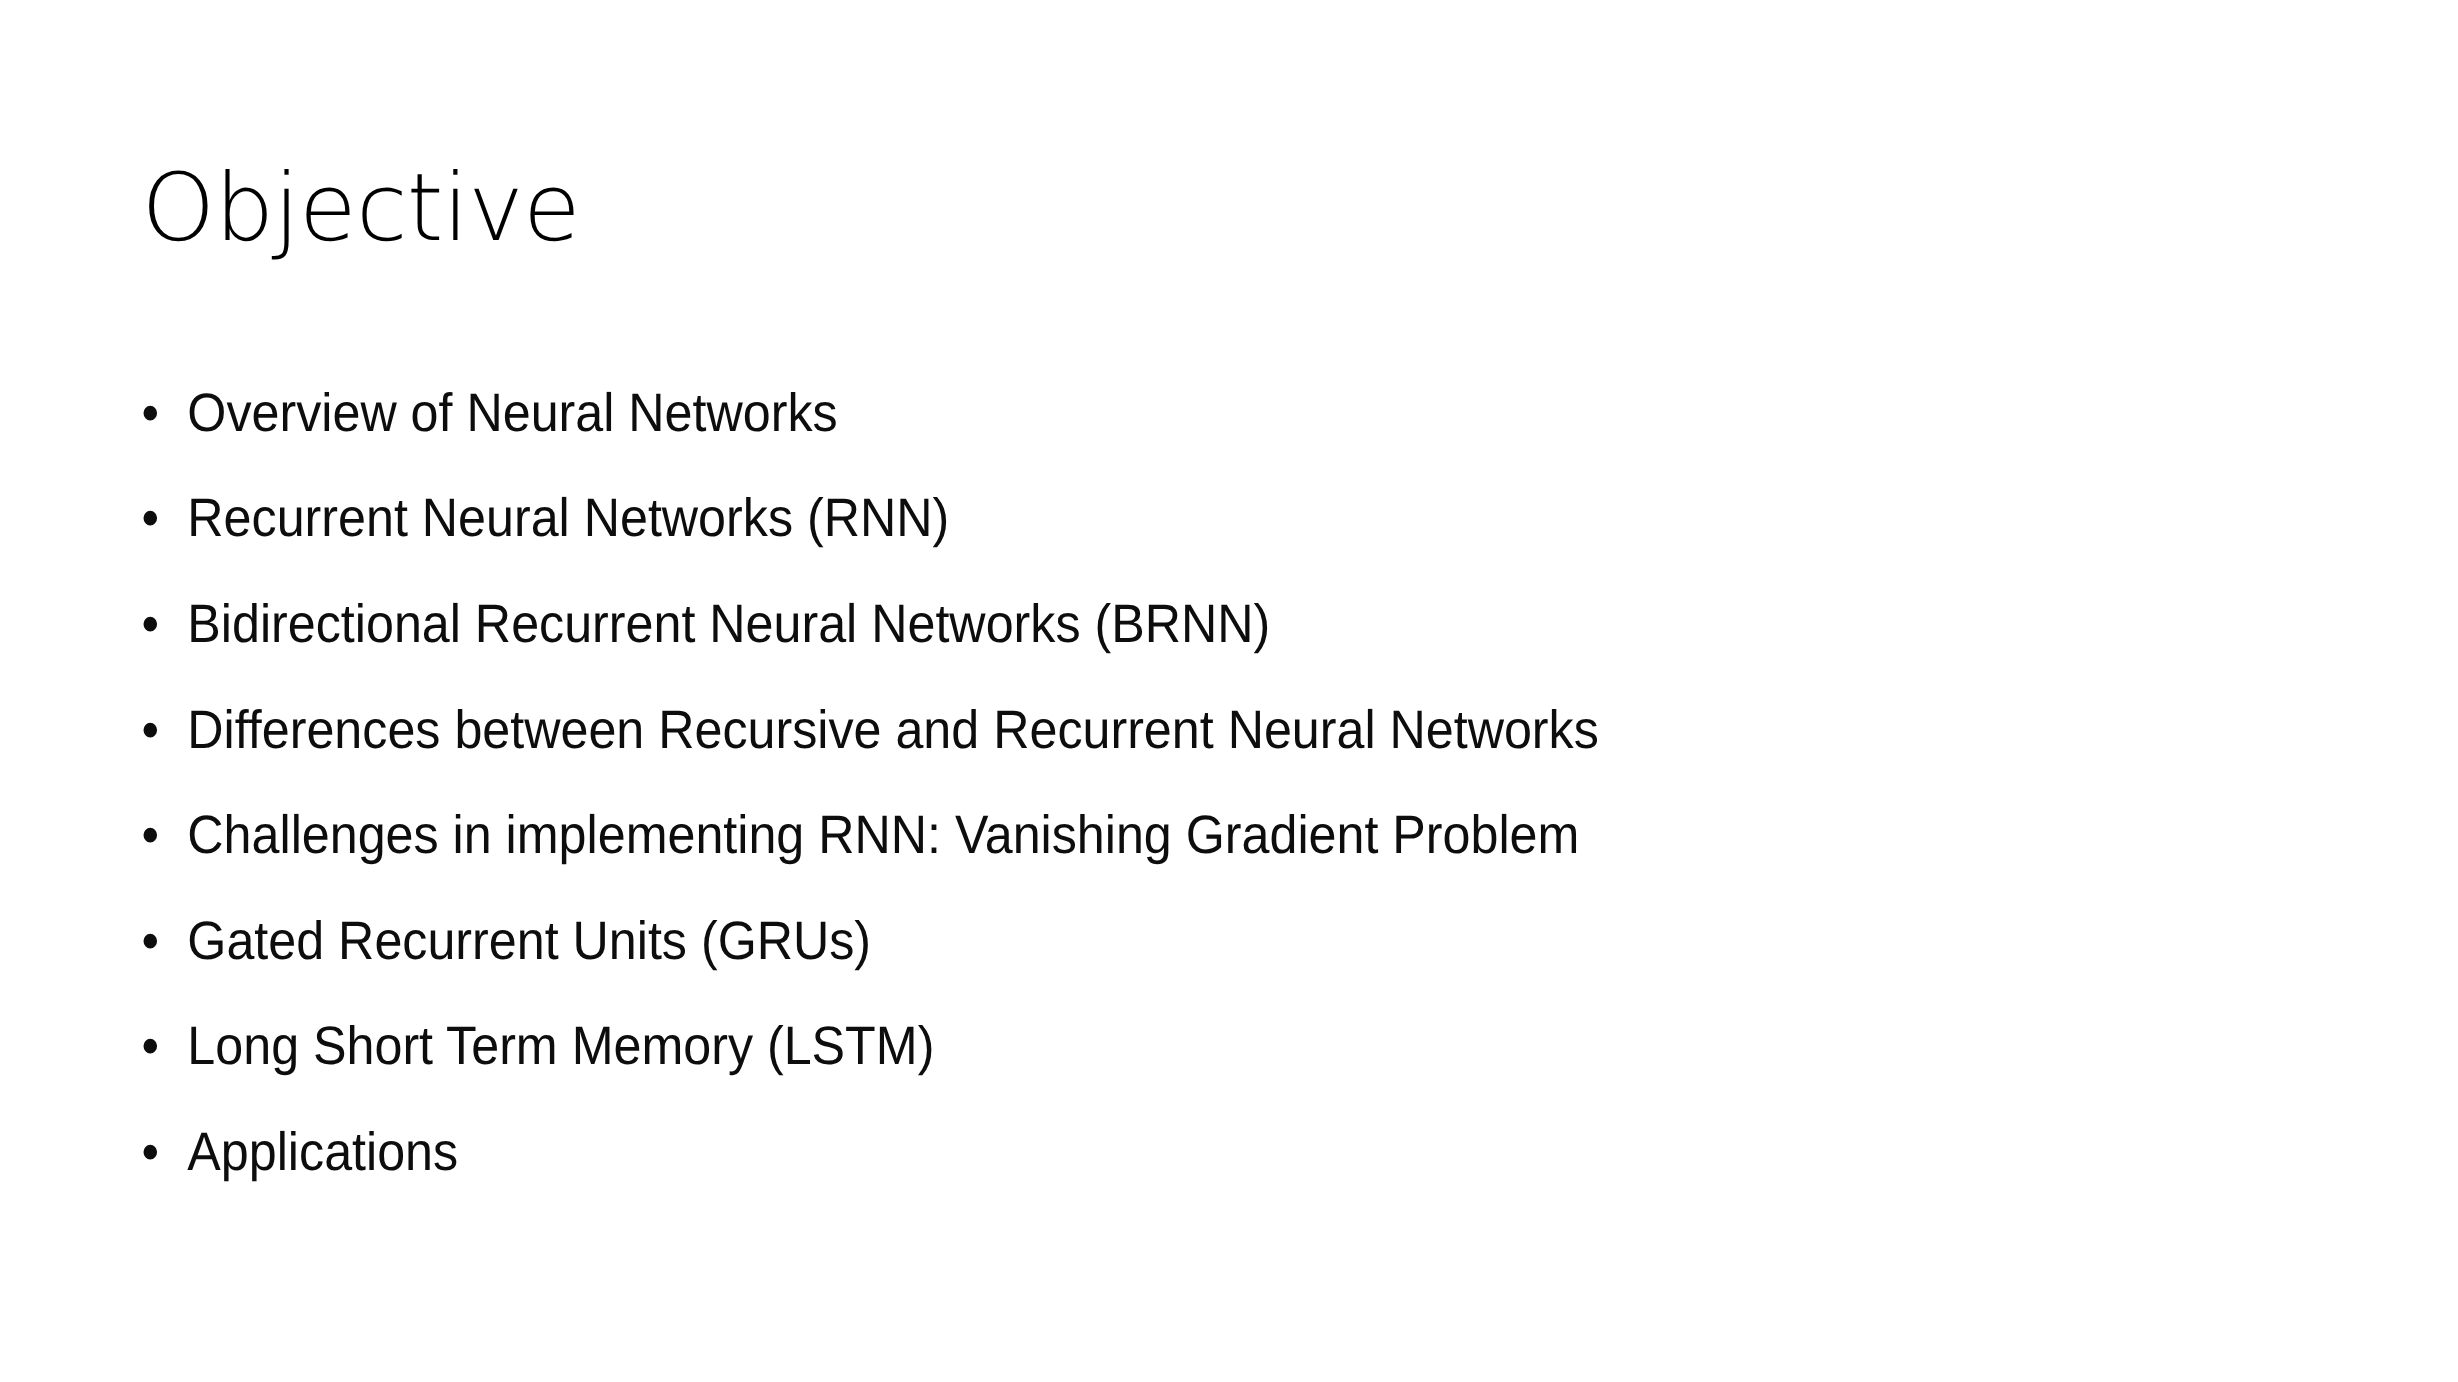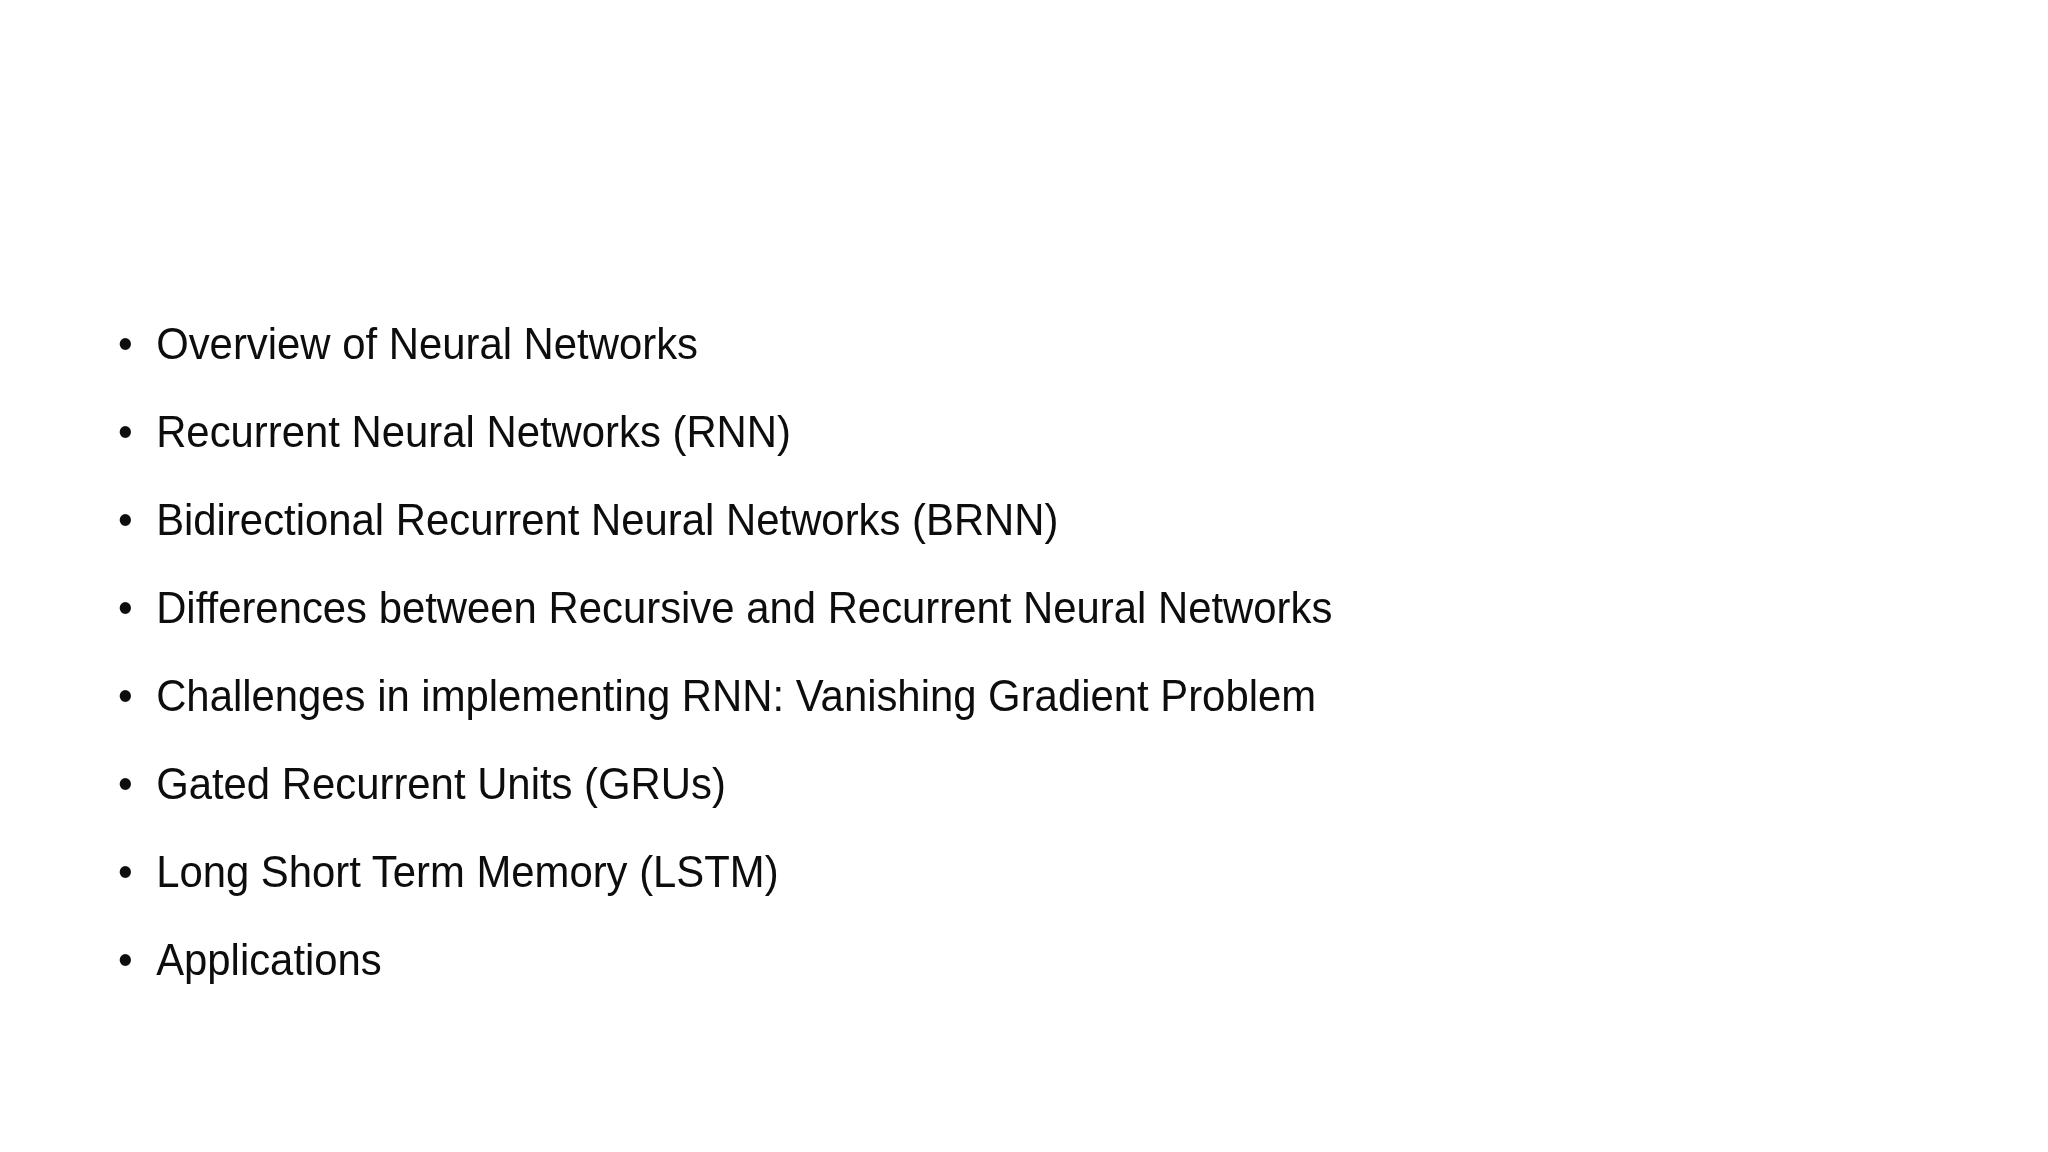--- a/index.html
+++ b/index.html
@@ -68,20 +68,21 @@
   .bullet-text {
     display: inline-block;
     vertical-align: top;
   }
 </style>
 </head>
 <body>
 
 <div class="slide">
 
+  <h1 class="slide-title">Objective</h1>
 
   <ul class="bullet-list">
 
     <li class="bullet-item">
       <span class="bullet-marker">•</span>
       <span class="bullet-text">Overview of Neural Networks</span>
     </li>
 
     <li class="bullet-item">
       <span class="bullet-marker">•</span>

